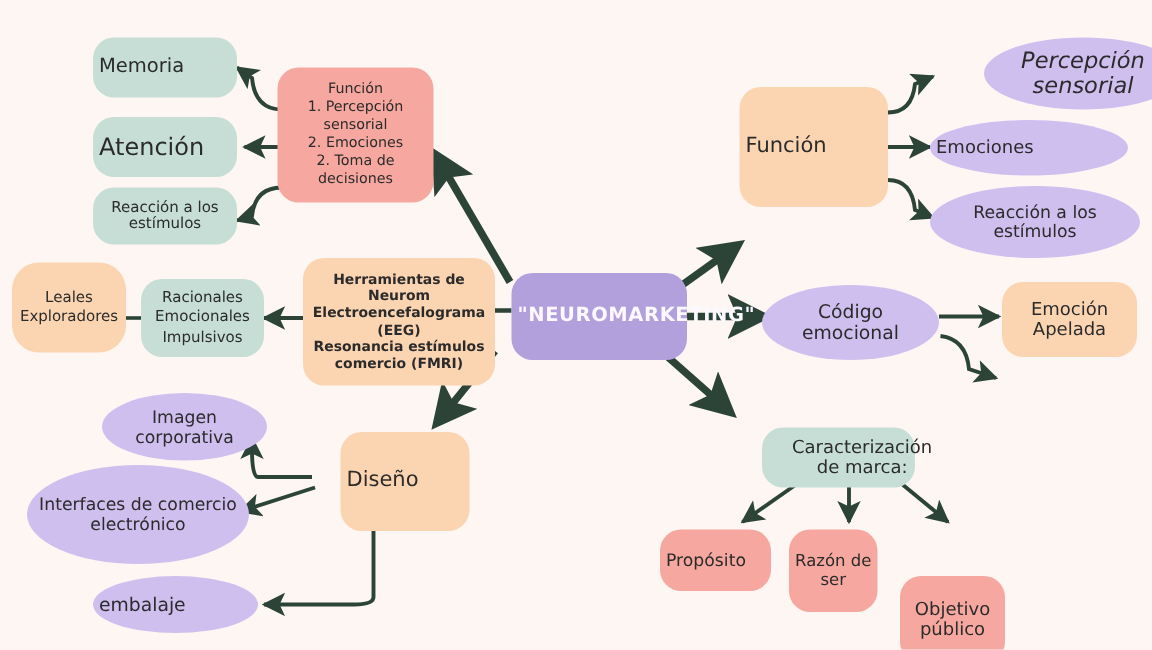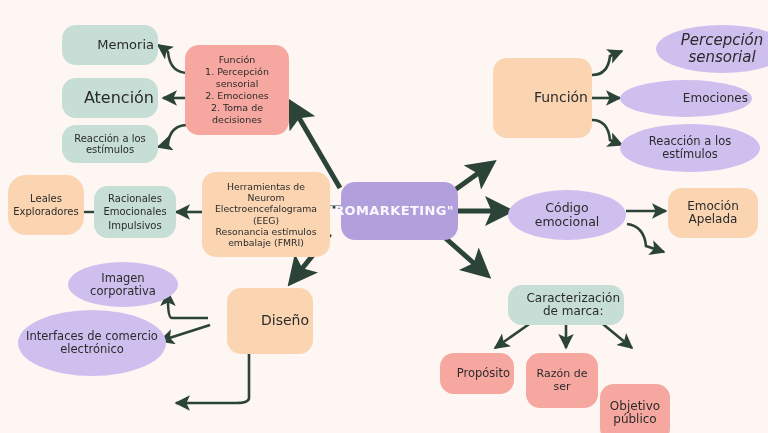--- a/index.html
+++ b/index.html
@@ -8,21 +8,21 @@
     background:#fdf6f3;
     font-family:"DejaVu Sans","Liberation Sans",sans-serif;
     overflow:hidden;
     position:relative;
   }
   #canvas{position:absolute;inset:0;width:768px;height:433px;}
   #arrows{position:absolute;left:0;top:0;width:768px;height:433px;pointer-events:none;}
 
   .node{
     position:absolute;
-    display:flex;align-items:center;justify-content:flex-end;
+    display:flex;align-items:center;justify-content:flex-start;
     text-align:center;
     color:#2b2b2b;
     line-height:1.12;
     box-sizing:border-box;
     padding:2px 4px;
   }
   .rect{border-radius:14px;}
   .ellipse{border-radius:50%;}
 
   .mint{background:#c6ded5;}
@@ -136,28 +136,28 @@
   </div>
 
   <div class="node rect mint" style="left:62px;top:78px;width:96px;height:40px;font-size:16px;">
     <span>Atención</span>
   </div>
 
   <div class="node rect mint" style="left:62px;top:125px;width:96px;height:38px;font-size:10px;">
     <span>Reacción a los estímulos</span>
   </div>
 
-  <div class="node rect orange" style="left:202px;top:172px;width:128px;height:85px;">
+  <div class="node rect orange" style="left:202px;top:172px;width:128px;height:85px;font-weight:bold;">
     <span class="tools">
       <span>Herramientas de</span>
       <span>Neurom</span>
       <span>Electroencefalograma</span>
       <span>(EEG)</span>
       <span>Resonancia estímulos</span>
-      <span>embalaje (FMRI)</span>
+      <span>comercio (FMRI)</span>
     </span>
   </div>
 
   <div class="node rect mint" style="left:94px;top:186px;width:82px;height:52px;">
     <span class="triple">
       <span>Racionales</span>
       <span>Emocionales</span>
       <span>Impulsivos</span>
     </span>
   </div>
@@ -187,42 +187,45 @@
 
   <div class="node ellipse lav" style="left:508px;top:190px;width:118px;height:50px;font-size:12.5px;">
     <span>Código emocional</span>
   </div>
 
   <div class="node rect orange" style="left:668px;top:188px;width:90px;height:50px;font-size:12px;">
     <span>Emoción Apelada</span>
   </div>
 
 
-  <div class="node rect mint" style="left:508px;top:285px;width:116px;height:40px;font-size:12px;padding-left:20px;">
+  <div class="node rect mint" style="left:508px;top:285px;width:102px;height:40px;font-size:12px;padding-left:20px;">
     <span>Caracterización de marca:</span>
   </div>
 
   <div class="node rect pink" style="left:440px;top:353px;width:74px;height:41px;font-size:11.5px;">
     <span>Propósito</span>
   </div>
 
-  <div class="node rect pink" style="left:526px;top:353px;width:72px;height:55px;font-size:11px;">
+  <div class="node rect pink" style="left:526px;top:353px;width:59px;height:55px;font-size:11px;">
     <span>Razón de ser</span>
   </div>
 
   <div class="node rect pink" style="left:600px;top:348px;width:70px;height:58px;font-size:12px;margin-top:36px;">
     <span>Objetivo público</span>
   </div>
 
   <div class="node rect orange" style="left:206px;top:288px;width:86px;height:66px;font-size:14px;margin-left:21px;">
     <span>Diseño</span>
   </div>
 
   <div class="node ellipse lav" style="left:68px;top:262px;width:110px;height:45px;font-size:11.5px;">
     <span>Imagen corporativa</span>
   </div>
 
   <div class="node ellipse lav" style="left:18px;top:310px;width:148px;height:66px;font-size:11.5px;">
     <span>Interfaces de comercio electrónico</span>
   </div>
 
+  <div class="node ellipse lav" style="left:62px;top:384px;width:110px;height:38px;font-size:12.5px;">
+    <span>embalaje</span>
+  </div>
 
 </div>
 
 </body></html>

